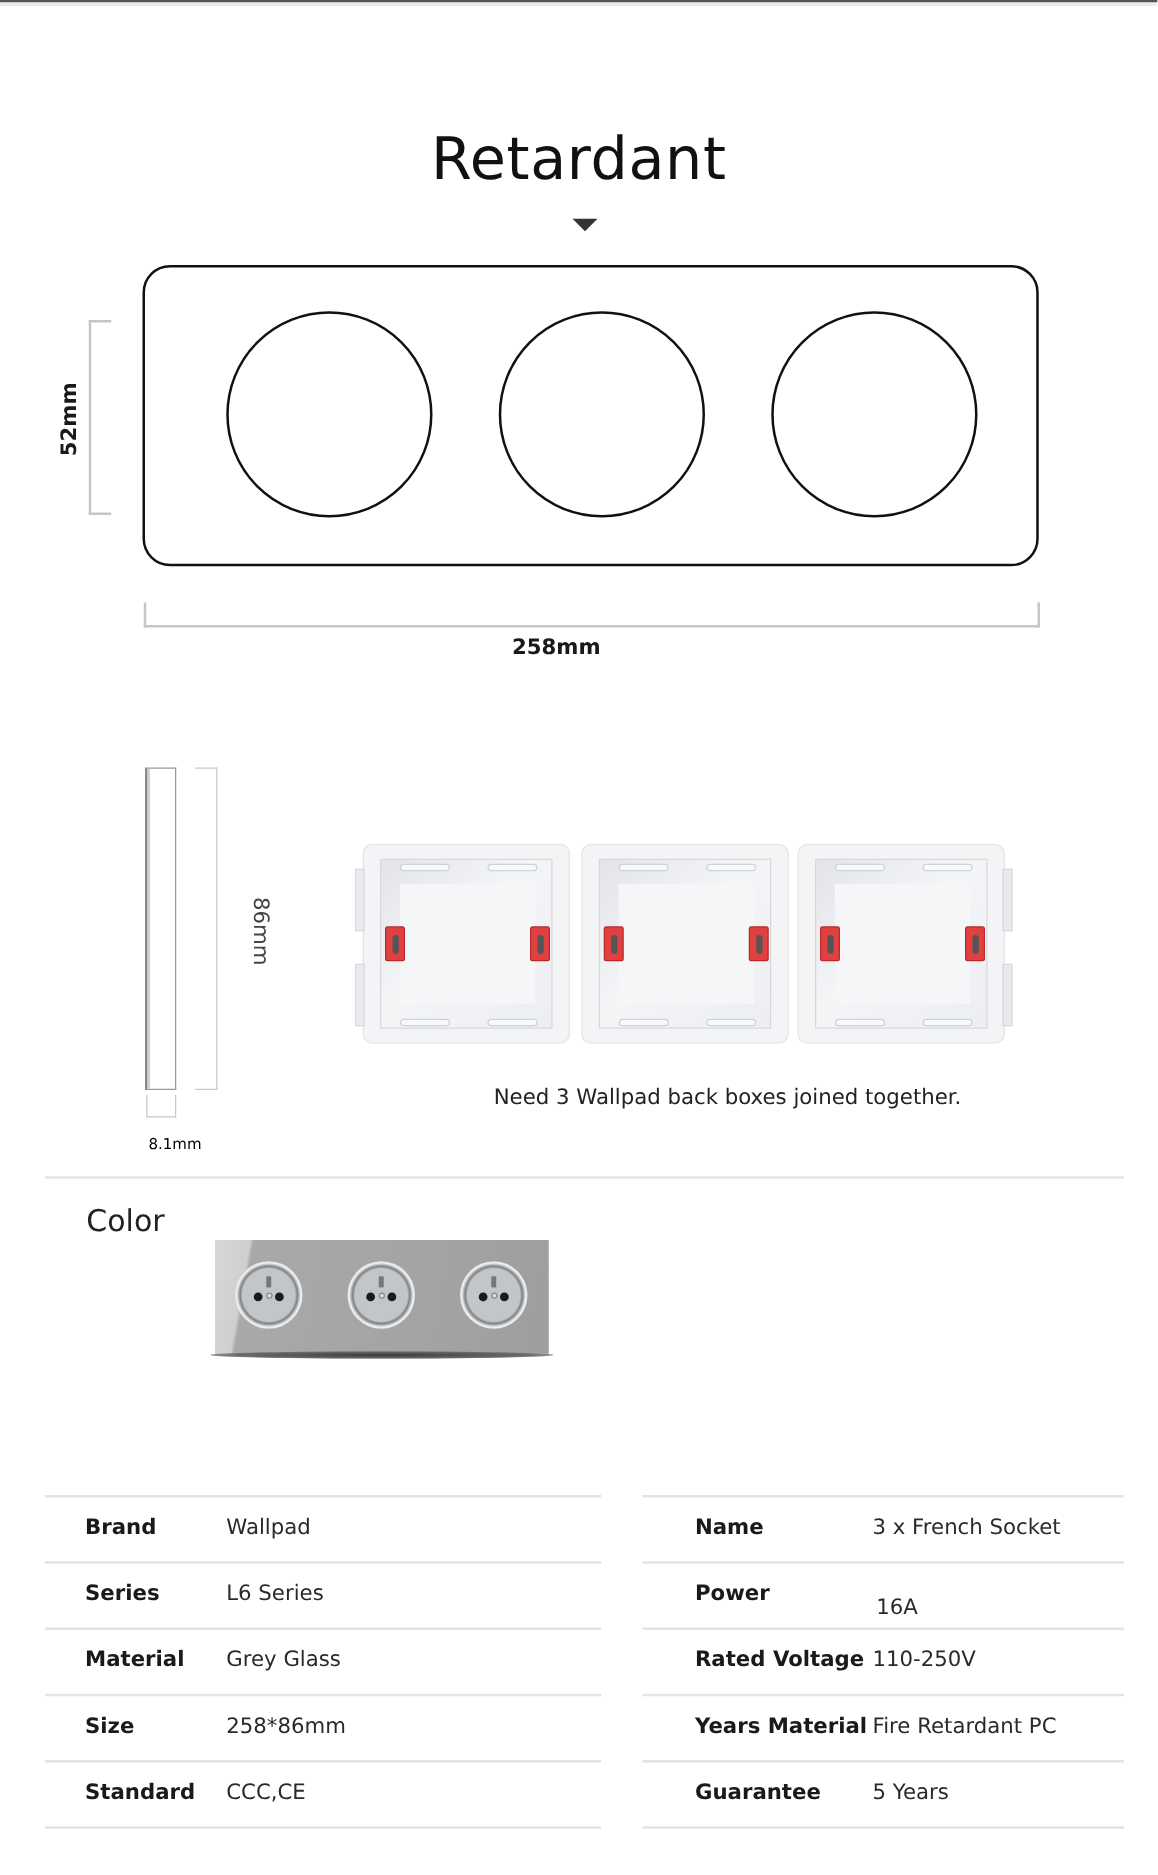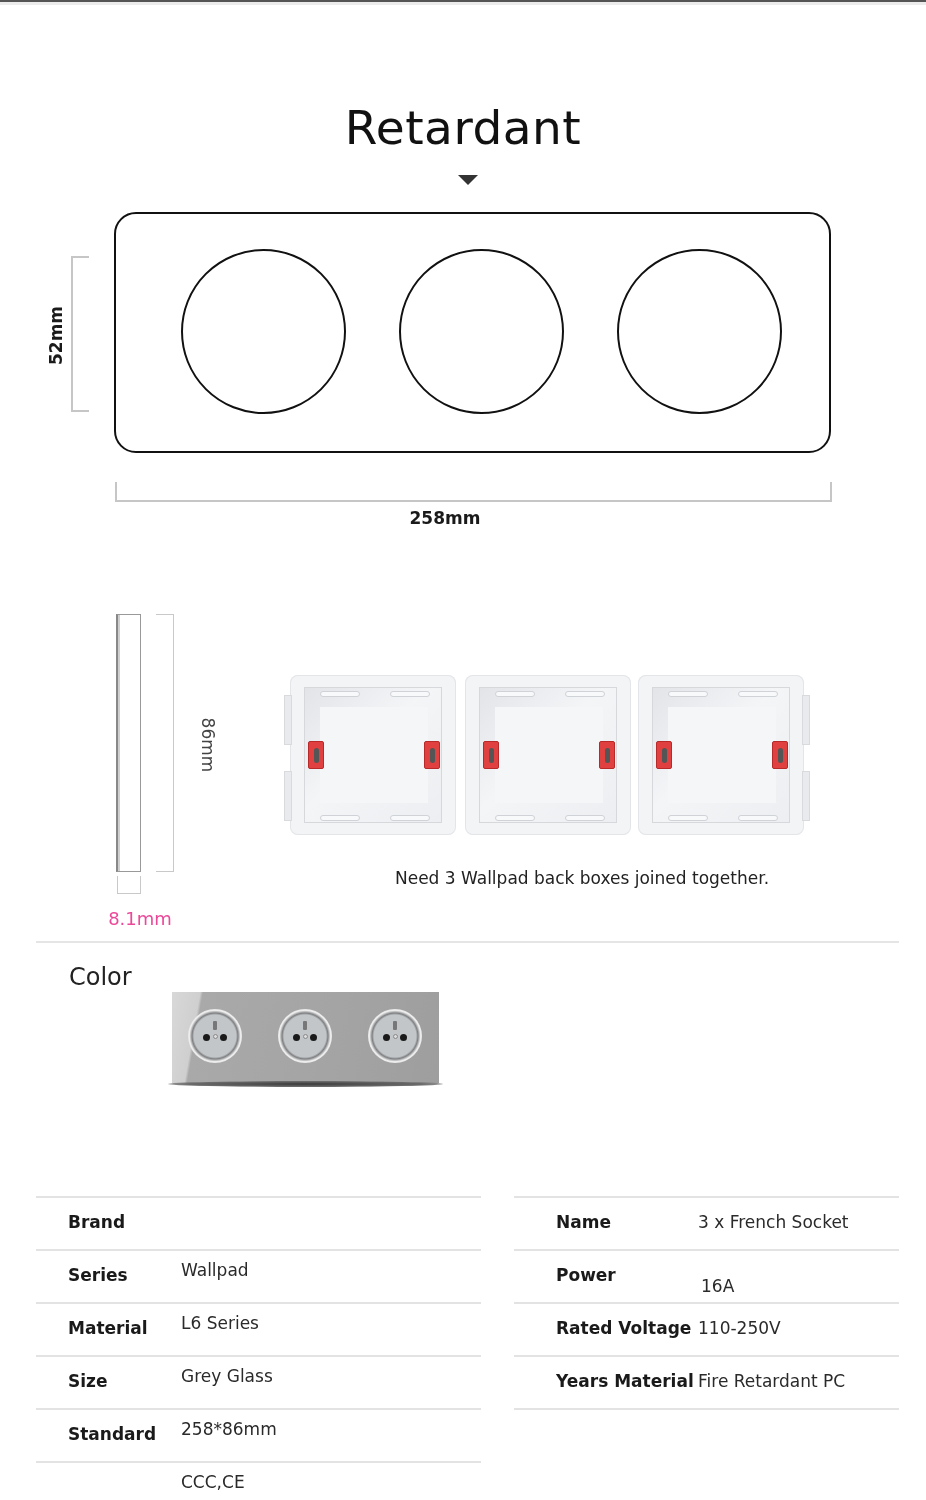--- a/index.html
+++ b/index.html
@@ -23,21 +23,21 @@
 
     .dim-h-258 { left: 115px; top: 482px; width: 717px; height: 20px; border: 2px solid #c6c6c6; border-top: none; }
     .dim-label-258 { left: 380px; top: 508px; width: 130px; text-align: center; font-size: 17px; font-weight: bold; }
 
     
     .side-bar { left: 116px; top: 614px; width: 25px; height: 258px; border: 1.5px solid #999; border-left: 2px solid #888; }
     .side-bar-inner { left: 118px; top: 615px; width: 2px; height: 256px; background: #cfcfcf; }
     .dim-v-86 { left: 156px; top: 614px; width: 18px; height: 258px; border: 1.5px solid #c9c9c9; border-left: none; }
     .dim-label-86 { left: 178px; top: 733px; width: 60px; height: 24px; transform: rotate(90deg); font-size: 17px; color: #444; text-align: center; line-height: 24px; }
     .dim-h-81 { left: 117px; top: 876px; width: 24px; height: 18px; border: 1.5px solid #c9c9c9; border-top: none; }
-    .dim-label-81 { left: 100px; top: 908px; width: 80px; text-align: center; font-size: 18px; color: #ec4899; }
+    .dim-label-81 { left: 100px; top: 908px; width: 80px; text-align: center; font-size: 12px; color: #000000; }
 
     
     .backboxes { left: 288px; top: 673px; width: 520px; height: 165px; }
     .backbox { position: absolute; top: 2px; width: 166px; height: 160px; background: #f3f4f6; border-radius: 8px; box-shadow: 0 0 0 1px #e3e5e8 inset; }
     .backbox .inner { position: absolute; left: 14px; top: 12px; width: 138px; height: 136px; background: linear-gradient(135deg, #e2e4e8 0%, #f4f5f7 45%, #eceef1 100%); border: 1px solid #d6d8dc; }
     .backbox .inner-back { position: absolute; left: 30px; top: 32px; width: 108px; height: 96px; background: #f5f6f8; }
     .backbox .knock { position: absolute; height: 6px; width: 40px; border: 1px solid #cfd2d6; border-radius: 3px; background: #f8f9fa; }
     .backbox .tab { position: absolute; width: 16px; height: 28px; background: #e04040; border: 1px solid #b82a2a; border-radius: 2px; }
     .backbox .tab::after { content: ""; position: absolute; left: 5px; top: 6px; width: 5px; height: 15px; background: #555; border-radius: 3px; }
     .backbox .side-lug { position: absolute; width: 8px; height: 50px; background: #e8eaed; border: 1px solid #d8dadd; }
@@ -59,21 +59,21 @@
 
     
     .spec-table { position: absolute; top: 1196px; }
     .spec-table.left { left: 36px; width: 445px; }
     .spec-table.right { left: 514px; width: 385px; }
     .spec-row { position: relative; height: 53px; border-top: 2px solid #e3e3e3; }
     .spec-row:last-child { border-bottom: 2px solid #e3e3e3; height: 55px; text-align: right; }
     .spec-key { position: absolute; top: 14px; font-size: 17px; font-weight: bold; color: #1a1a1a; }
     .spec-val { position: absolute; top: 14px; font-size: 17px; color: #2a2a2a; }
     .spec-table.left .spec-key { left: 32px; }
-    .spec-table.left .spec-val { left: 145px; margin-top: 48px; }
+    .spec-table.left .spec-val { left: 145px; }
     .spec-table.right .spec-key { left: 42px; }
     .spec-table.right .spec-val { left: 184px; }
   </style>
 </head>
 <body>
 
 <div class="abs top-bar"></div>
 <div class="abs top-bar-shade"></div>
 
 <h1 class="abs title"><span>Retardant</span></h1>
@@ -193,13 +193,17 @@
     <span class="spec-val" style="left:187px;margin-top:11px;">16A</span>
   </div>
   <div class="spec-row">
     <span class="spec-key">Rated Voltage</span>
     <span class="spec-val">110-250V</span>
   </div>
   <div class="spec-row">
     <span class="spec-key">Years Material</span>
     <span class="spec-val">Fire Retardant PC</span>
   </div>
+  <div class="spec-row">
+    <span class="spec-key">Guarantee</span>
+    <span class="spec-val">5 Years</span>
+  </div>
 </div>
 
 </body></html>

